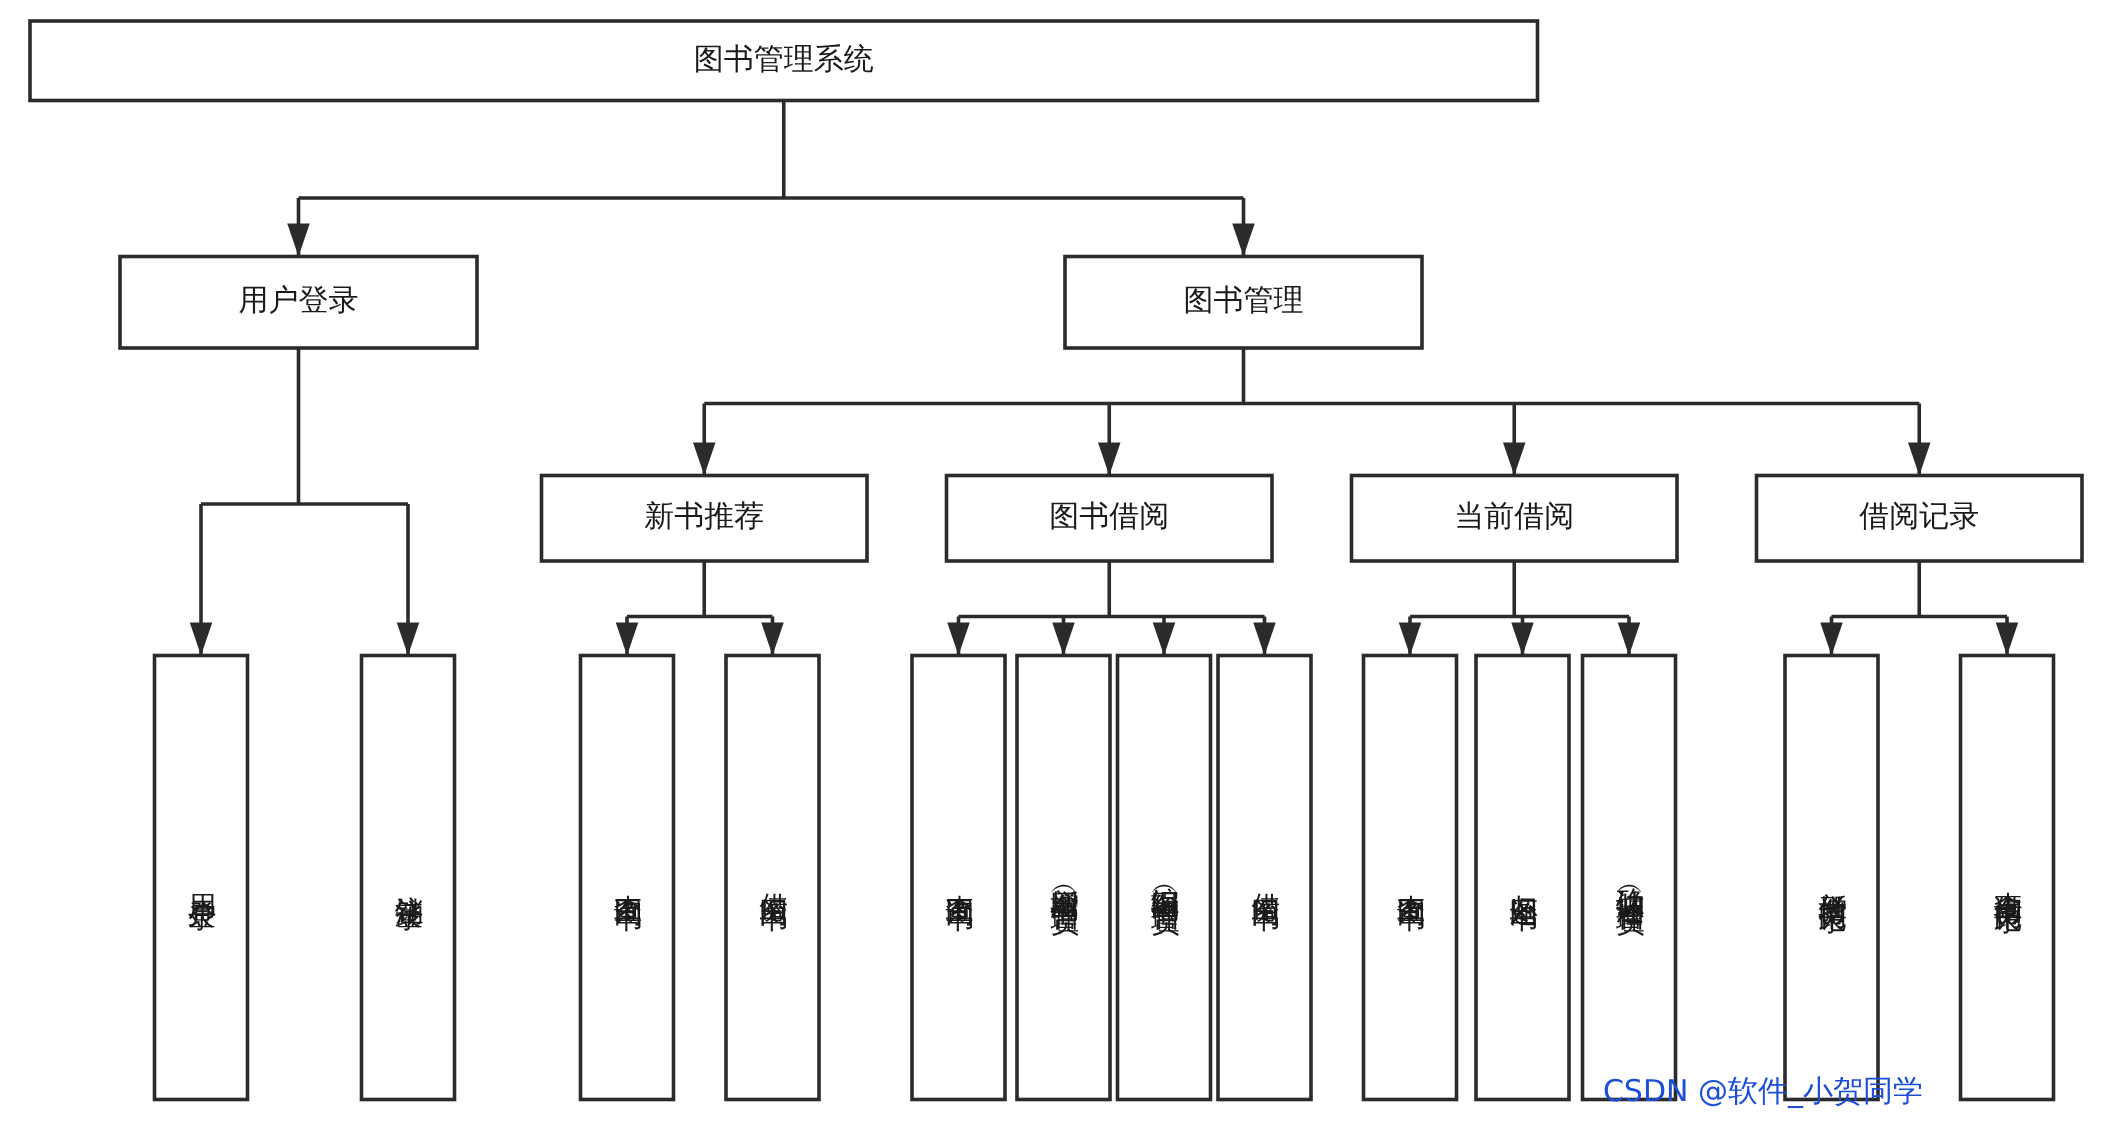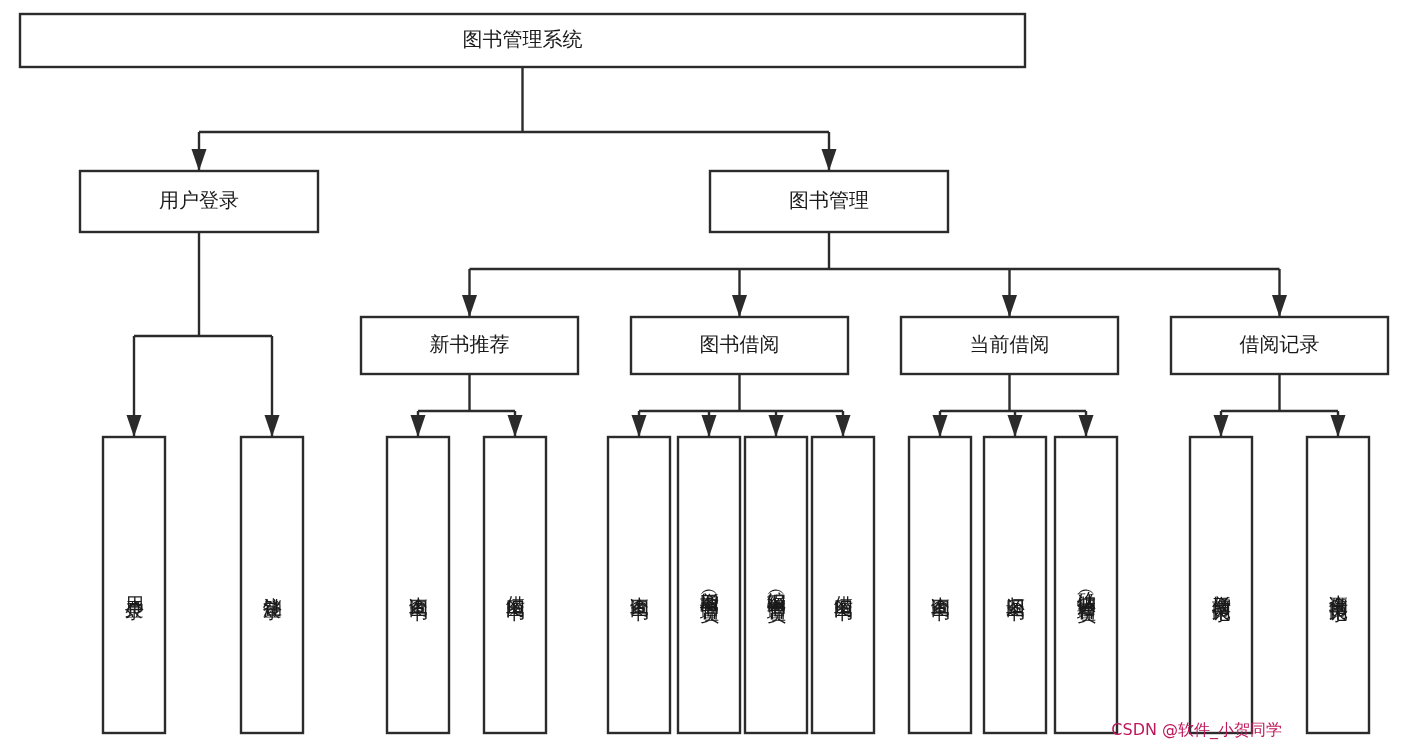--- a/index.html
+++ b/index.html
@@ -52,22 +52,22 @@
     font-size: 19px;
     writing-mode: vertical-rl;
     text-orientation: upright;
     letter-spacing: 2px;
   }
   .watermark {
     position: absolute;
     right: 8px;
     bottom: 6px;
     font-family: "DejaVu Sans", "Liberation Sans", sans-serif;
-    font-size: 16px;
-    color: #be185d;
+    font-size: 20px;
+    color: #1d4ed8;
     white-space: nowrap;
     pointer-events: none;
   }
 </style>
 </head>
 <body>
 
 <div id="diagram-root">
   <svg class="flow" viewBox="0 0 1405 747">
     <g id="edges-layer">

